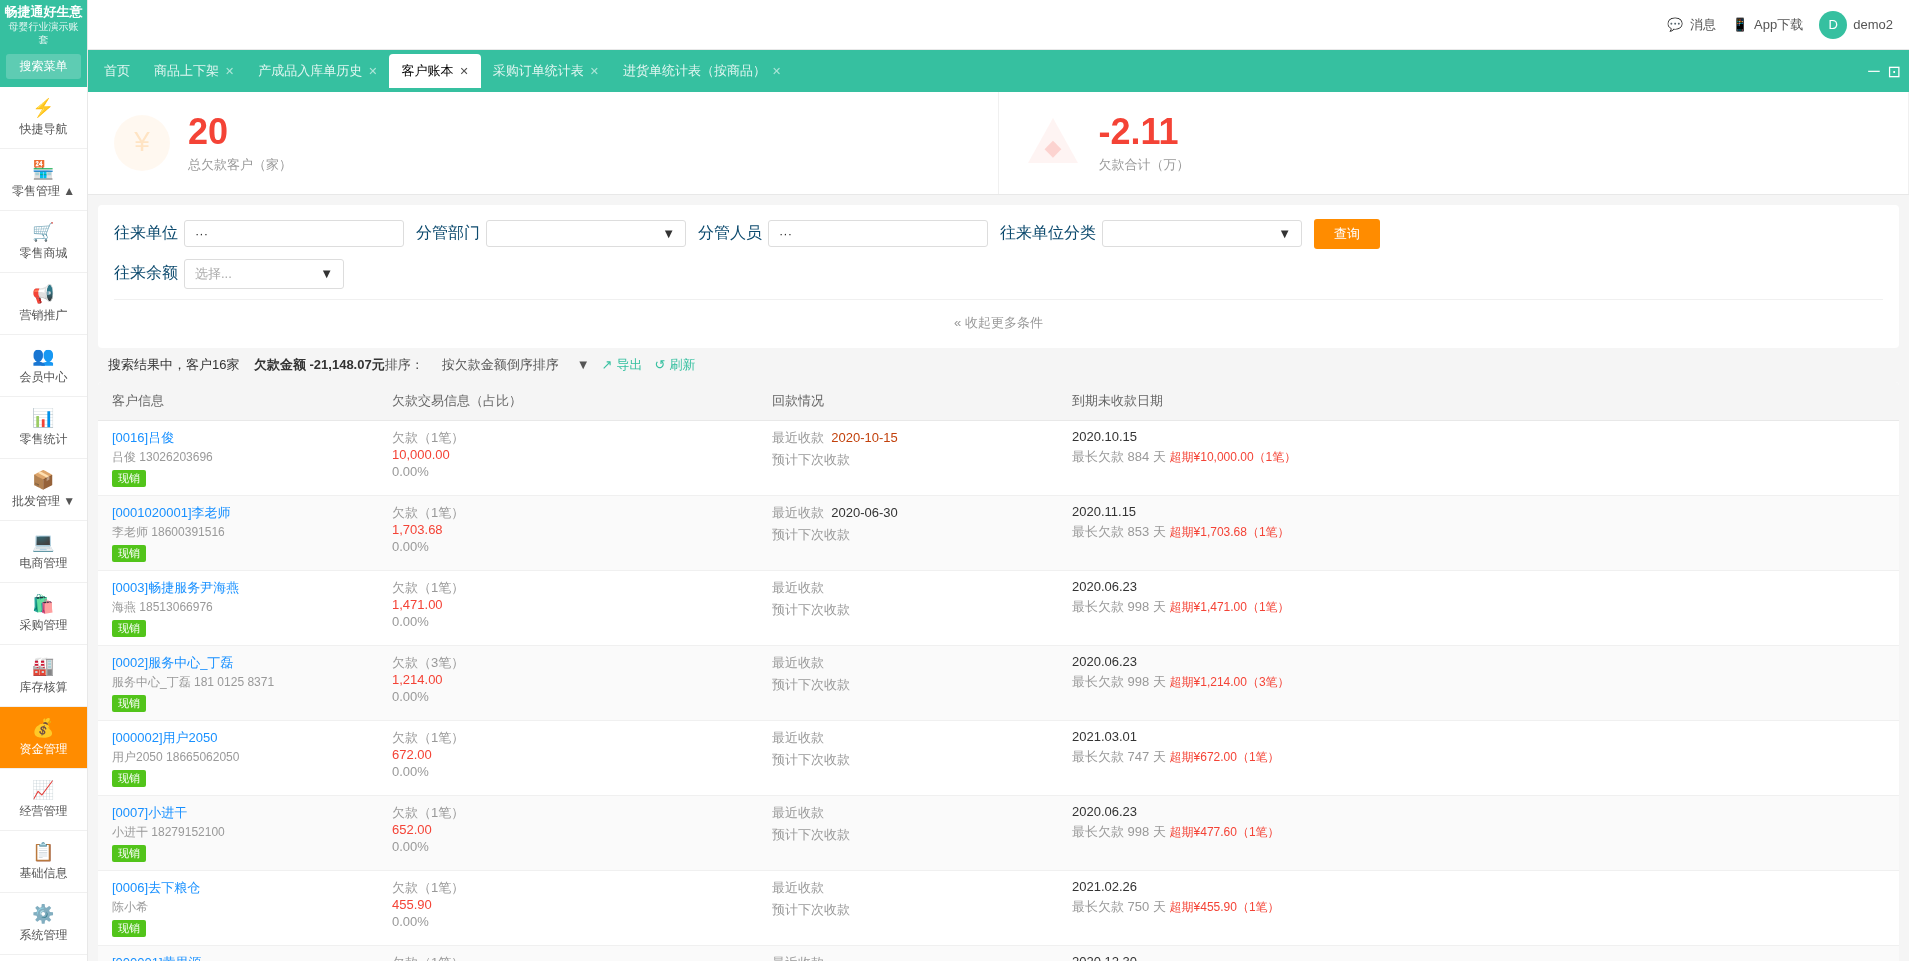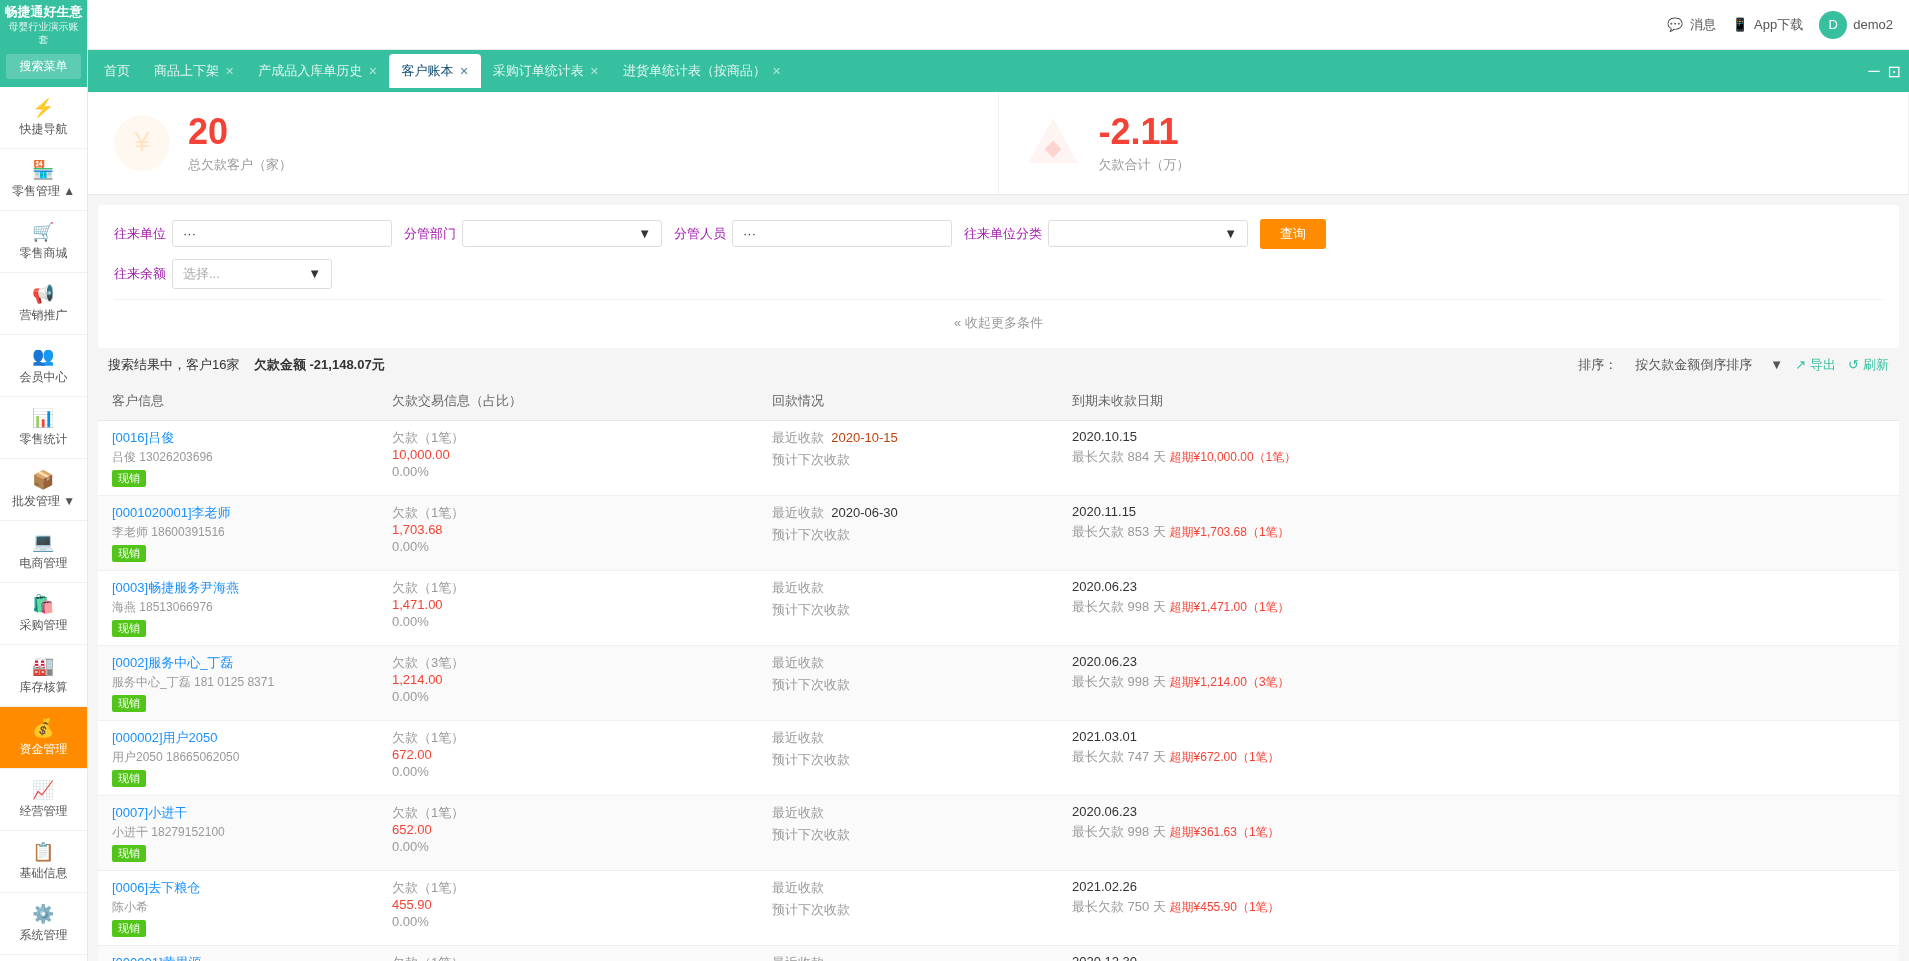--- a/index.html
+++ b/index.html
@@ -18,21 +18,21 @@
     
     .main { flex: 1; display: flex; flex-direction: column; overflow: hidden; }
 
     
     .topbar { height: 50px; background: #fff; border-bottom: 1px solid #e8e8e8; display: flex; align-items: center; justify-content: flex-end; padding: 0 16px; gap: 16px; flex-shrink: 0; }
     .topbar-item { display: flex; align-items: center; gap: 6px; font-size: 13px; color: #555; cursor: pointer; }
 
     
     .tabs-bar { background: #36c0a0; display: flex; align-items: center; height: 42px; padding: 0 4px; flex-shrink: 0; overflow: hidden; }
     .tab { display: flex; align-items: center; padding: 0 12px; height: 34px; font-size: 13px; color: rgba(255,255,255,0.85); cursor: pointer; border-radius: 4px 4px 0 0; gap: 6px; white-space: nowrap; }
-    .tab.active { background: #fff; color: #0c4a6e; }
+    .tab.active { background: #fff; color: #000000; }
     .tab .close-x { font-size: 11px; opacity: 0.7; }
     .tabs-right { margin-left: auto; display: flex; gap: 8px; padding-right: 4px; }
     .tabs-right span { color: #fff; font-size: 16px; cursor: pointer; }
 
     
     .content { flex: 1; overflow-y: auto; background: #f5f5f5; }
 
     
     .stats-bar { background: #fff; display: flex; margin: 0; border-bottom: 1px solid #e8e8e8; }
     .stat-card { flex: 1; display: flex; align-items: center; padding: 20px 24px; gap: 16px; border-right: 1px solid #f0f0f0; }
@@ -42,29 +42,29 @@
     .stat-value { font-size: 36px; font-weight: bold; line-height: 1.1; }
     .stat-value.red { color: #f44336; }
     .stat-value.dark { color: #222; }
     .stat-label { font-size: 13px; color: #999; margin-top: 4px; }
     .stat-card-right { margin-left: auto; display: flex; gap: 12px; align-items: center; font-size: 13px; color: #999; }
 
     
     .filter-area { background: #fff; padding: 14px 16px 10px; margin: 10px 10px 0; border-radius: 4px; }
     .filter-row { display: flex; align-items: center; gap: 12px; margin-bottom: 10px; flex-wrap: wrap; }
     .filter-item { display: flex; align-items: center; gap: 6px; }
-    .filter-label { font-size: 13px; color: #a21caf; white-space: nowrap; }
+    .filter-label { font-size: 16px; color: #0c4a6e; white-space: nowrap; }
     .filter-input { border: 1px solid #ddd; border-radius: 3px; padding: 5px 10px; font-size: 13px; min-width: 160px; color: #333; display: flex; align-items: center; justify-content: space-between; cursor: pointer; background: #fff; }
     .filter-input.wide { min-width: 220px; }
     .filter-select { border: 1px solid #ddd; border-radius: 3px; padding: 5px 10px; font-size: 13px; min-width: 160px; background: #fff; display: flex; align-items: center; justify-content: space-between; cursor: pointer; }
     .search-btn { background: #ff8c00; color: #fff; border: none; padding: 6px 20px; border-radius: 3px; font-size: 13px; cursor: pointer; }
     .collapse-btn { display: flex; align-items: center; justify-content: center; gap: 4px; font-size: 13px; color: #999; cursor: pointer; padding: 6px; }
 
     
-    .results-bar { display: flex; align-items: center; justify-content: space-between; padding: 8px 10px; margin: 0 10px; background: #f5f5f5; }
+    .results-bar { display: flex; align-items: center; padding: 8px 10px; margin: 0 10px; background: #f5f5f5; }
     .results-actions { display: flex; align-items: center; gap: 12px; font-size: 13px; color: #555; }
     .sort-btn { display: flex; align-items: center; gap: 18px; cursor: pointer; }
     .action-btn { display: flex; align-items: center; gap: 4px; cursor: pointer; color: #36c0a0; }
 
     
     .table-wrap { margin: 0 10px 10px; background: #fff; border-radius: 4px; overflow: hidden; }
     .data-table { width: 100%; border-collapse: collapse; }
     .data-table thead tr { background: #f5f5f5; }
     .data-table th { padding: 10px 14px; text-align: left; font-weight: normal; color: #666; font-size: 13px; border-bottom: 1px solid #e8e8e8; }
     .data-table td { padding: 8px 14px; border-bottom: 1px solid #f0f0f0; font-size: 13px; vertical-align: top; }
@@ -435,21 +435,21 @@
       <div class="gray-text" style="margin-top:2px;">0.00%</div>
     </td>
     <td>
       <div class="gray-text">
         最近收款&nbsp;&nbsp;
       </div>
       <div class="gray-text" style="margin-top:4px;">预计下次收款</div>
     </td>
     <td>
       <div class="date-text">2020.06.23</div>
-      <div class="gray-text" style="margin-top:4px;">最长欠款 998 天 <span class="overdue-red">超期¥361.63（1笔）</span></div>
+      <div class="gray-text" style="margin-top:4px;">最长欠款 998 天 <span class="overdue-red">超期¥477.60（1笔）</span></div>
     </td>
   </tr>
             <tr style="background: rgb(255, 255, 255);">
     <td>
       <div class="customer-name">[0006]去下粮仓</div>
       <div class="customer-sub">陈小希</div>
       <span class="tag-green">现销</span>
     </td>
     <td>
       <div class="gray-text">欠款（1笔）</div>

